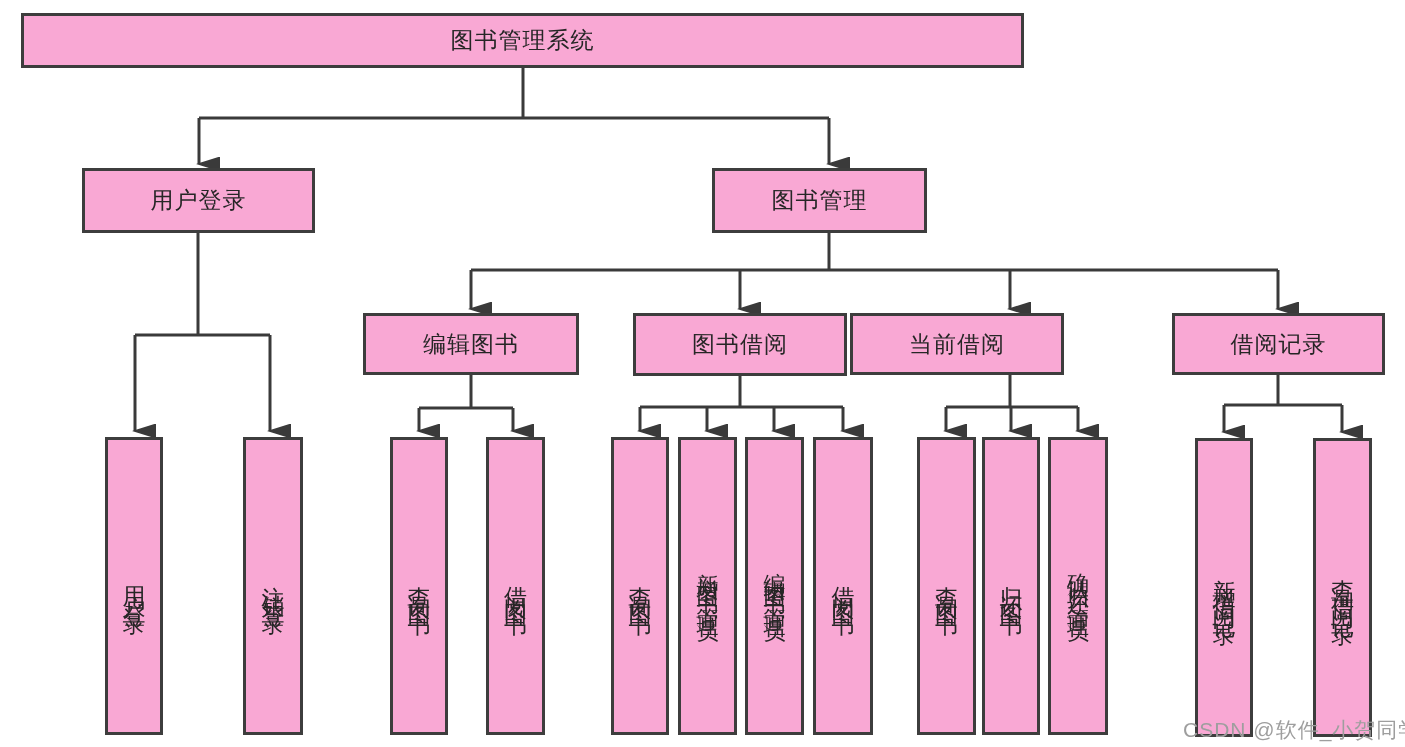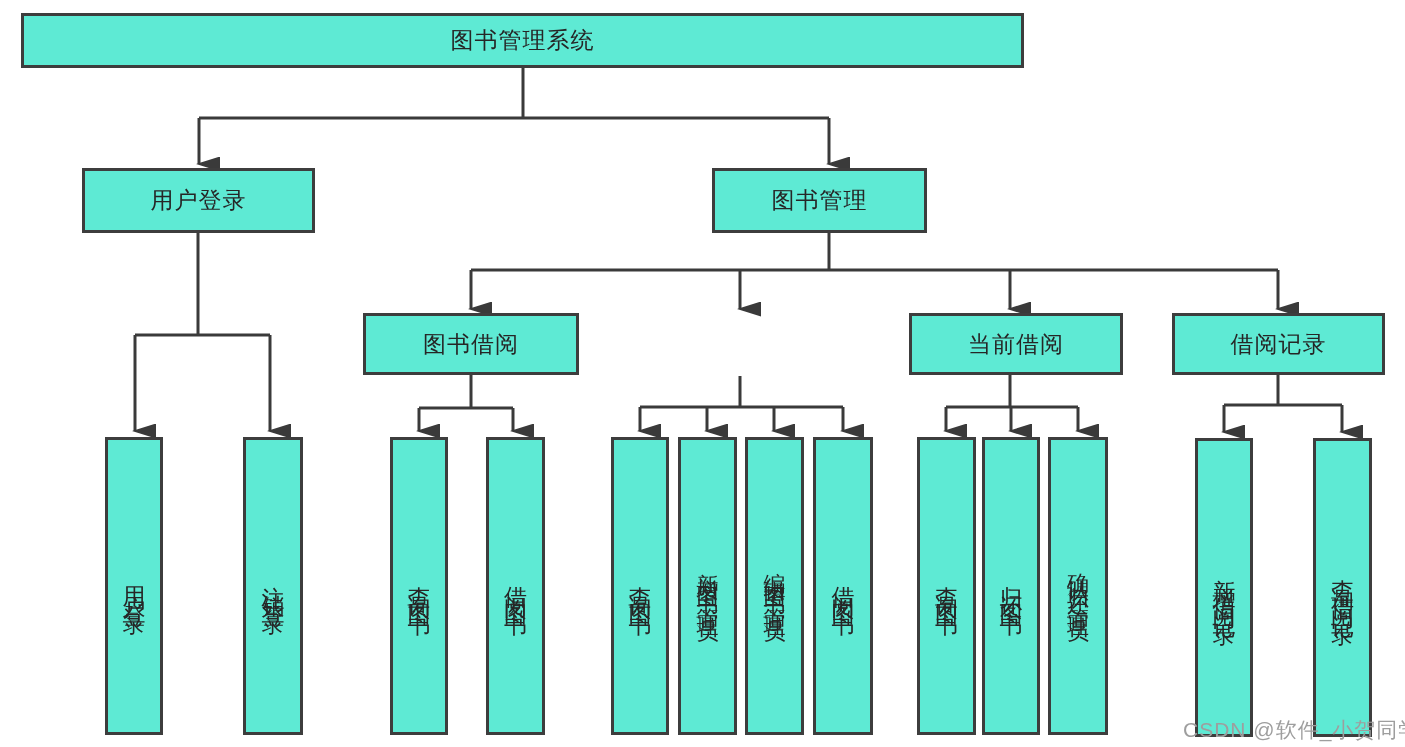--- a/index.html
+++ b/index.html
@@ -20,21 +20,21 @@
     left: 0;
     top: 0;
     width: 1405px;
     height: 747px;
     pointer-events: none;
   }
   .node {
     position: absolute;
     box-sizing: border-box;
     border: 3px solid #3d3d3d;
-    background: #5eead4;
+    background: #f9a8d4;
     color: #262626;
     display: flex;
     align-items: center;
     justify-content: center;
     font-size: 23px;
     letter-spacing: 1px;
     text-align: center;
     z-index: 2;
   }
   .node.v {
@@ -104,22 +104,23 @@
       <line x1="1224" y1="405" x2="1224" y2="432" marker-end="url(#arw)"></line>
       <line x1="1342" y1="405" x2="1342" y2="432" marker-end="url(#arw)"></line>
     </g>
   </svg>
 
   <div class="node" style="left:21px;top:13px;width:1003px;height:55px">图书管理系统</div>
 
   <div class="node" style="left:82px;top:168px;width:233px;height:65px">用户登录</div>
   <div class="node" style="left:712px;top:168px;width:215px;height:65px">图书管理</div>
 
-  <div class="node" style="left:363px;top:313px;width:216px;height:62px">图书借阅</div>
-  <div class="node" style="left:909px;top:313px;width:214px;height:62px">当前借阅</div>
+  <div class="node" style="left:363px;top:313px;width:216px;height:62px">编辑图书</div>
+  <div class="node" style="left:633px;top:313px;width:214px;height:63px">图书借阅</div>
+  <div class="node" style="left:850px;top:313px;width:214px;height:62px">当前借阅</div>
   <div class="node" style="left:1172px;top:313px;width:213px;height:62px">借阅记录</div>
 
   <div class="node v" style="left:105px;top:437px;width:58px;height:298px">用户登录</div>
   <div class="node v" style="left:243px;top:437px;width:60px;height:298px">注销登录</div>
 
   <div class="node v" style="left:390px;top:437px;width:58px;height:298px">查询图书</div>
   <div class="node v" style="left:486px;top:437px;width:59px;height:298px">借阅图书</div>
 
   <div class="node v" style="left:611px;top:437px;width:58px;height:298px">查询图书</div>
   <div class="node v long" style="left:678px;top:437px;width:59px;height:298px">新增图书（管理员）</div>

